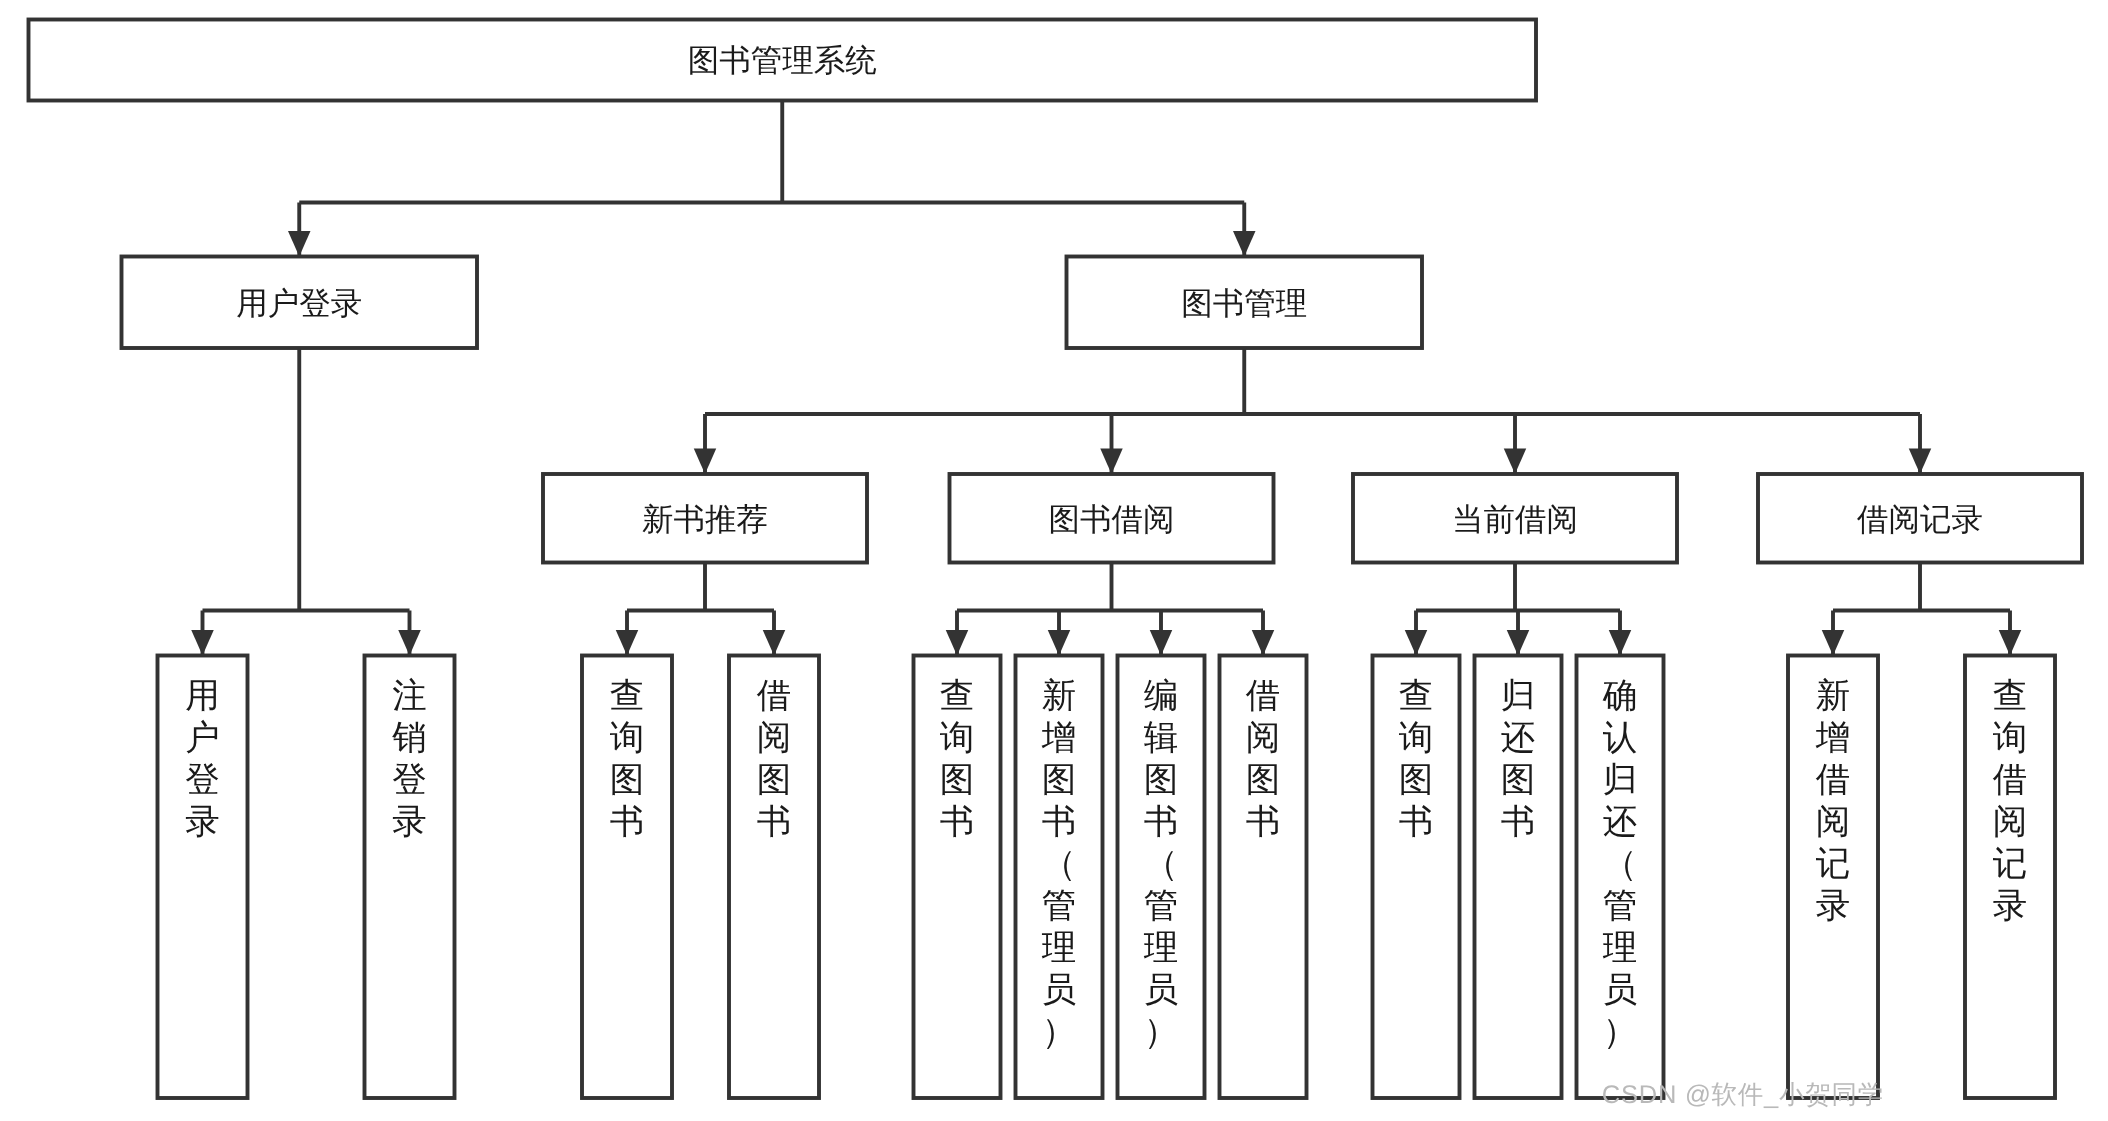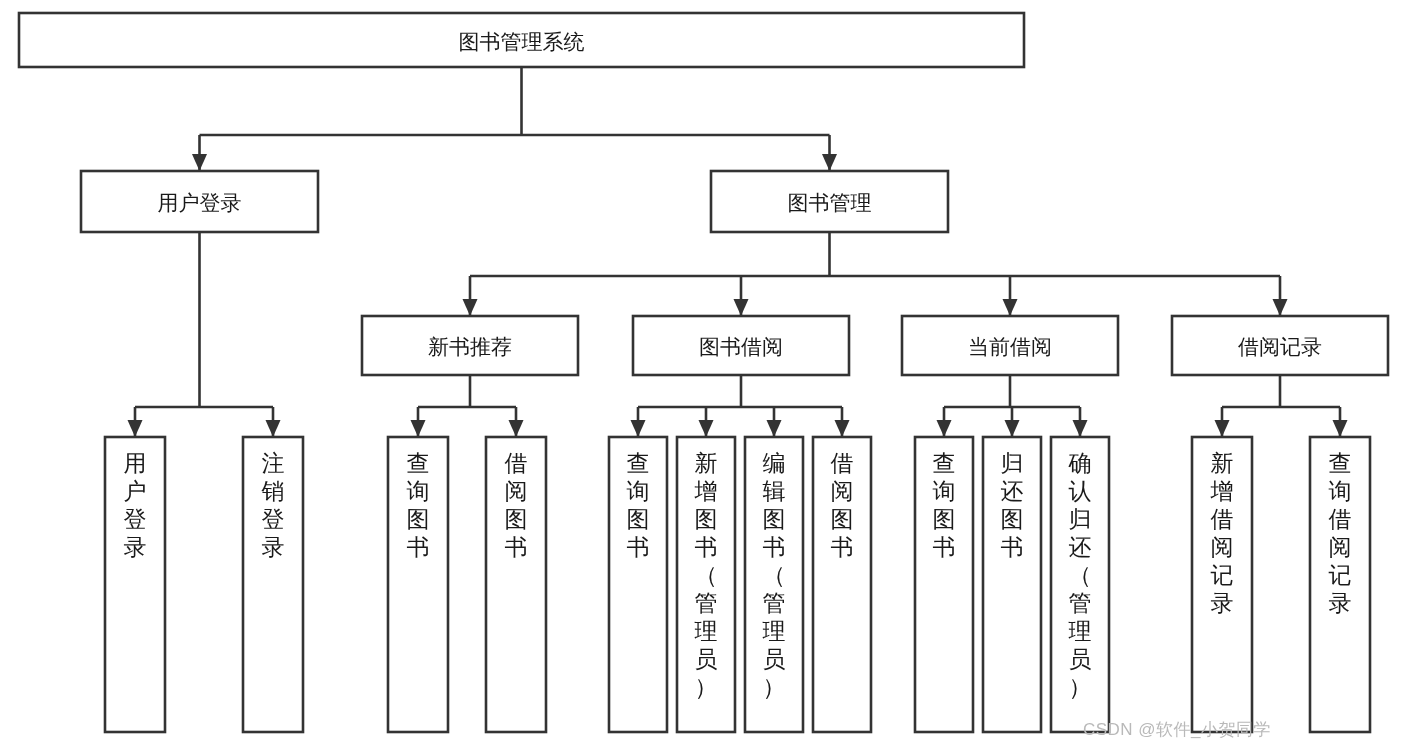--- a/index.html
+++ b/index.html
@@ -48,21 +48,21 @@
     dominant-baseline: central;
   }
   .leaf-label-v {
     font-family: "Liberation Sans", "DejaVu Sans", sans-serif;
     font-size: 23px;
     fill: #1a1a1a;
     text-anchor: middle;
   }
   .watermark-text {
     position: absolute;
-    right: 12px;
+    right: 27px;
     bottom: 6px;
     font-family: "Liberation Sans", "DejaVu Sans", sans-serif;
     font-size: 17px;
     color: #b9b9b9;
     letter-spacing: 0.5px;
     white-space: nowrap;
     pointer-events: none;
   }
 </style>
 </head>

